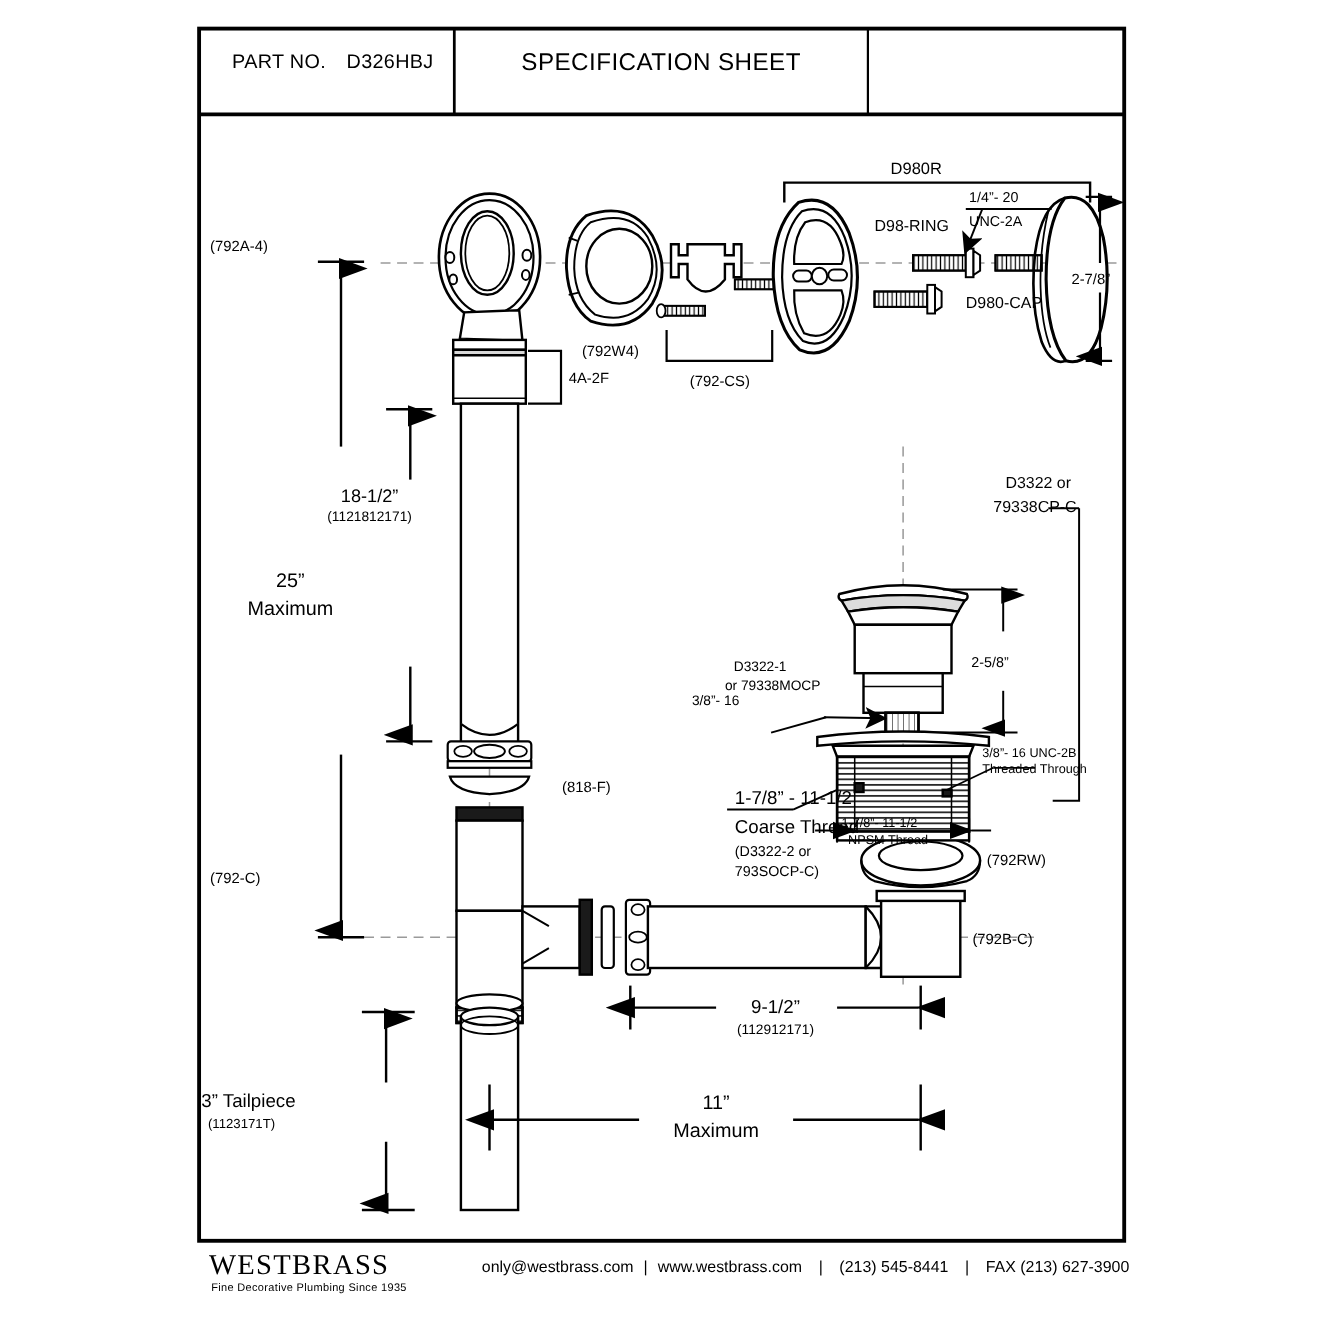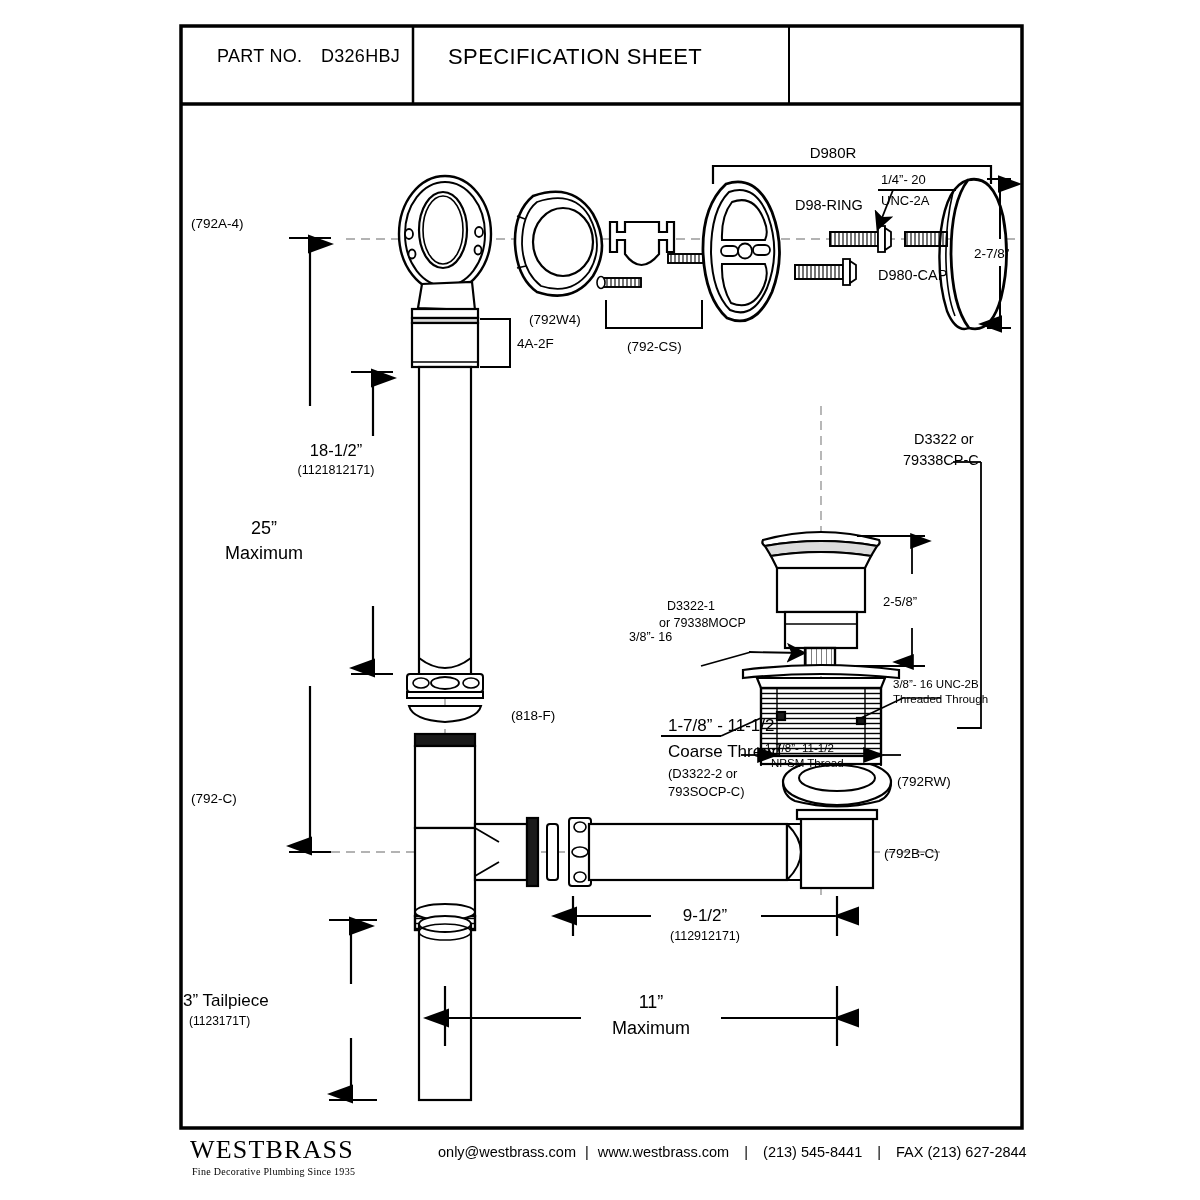--- a/index.html
+++ b/index.html
@@ -33,27 +33,27 @@
   <svg class="abs" style="left:0;top:0;" width="1200" height="1200" viewBox="0 0 1200 1200">
 
     <rect x="181" y="26" width="841" height="1102" fill="none" stroke="#000" stroke-width="3.5"></rect>
 
     <line x1="181" y1="104" x2="1022" y2="104" stroke="#000" stroke-width="3.5"></line>
 
     <line x1="413" y1="26" x2="413" y2="104" stroke="#000" stroke-width="2.5"></line>
     <line x1="789" y1="26" x2="789" y2="104" stroke="#000" stroke-width="2"></line>
   </svg>
 
-  <div class="abs" style="left:211px; top:46px; width:195px; font-size:18px; letter-spacing:0.3px;text-align:center;">
+  <div class="abs" style="left:211px; top:46px; width:195px; font-size:18px; letter-spacing:0.3px;">
     <span>PART NO.</span>
     <span style="display:inline-block;width:8px"></span>
     <span>D326HBJ</span>
   </div>
 
-  <div class="abs" style="left:413px; top:44px; width:376px; font-size:22px; letter-spacing:0.4px;margin-left:35px;">SPECIFICATION SHEET</div>
+  <div class="abs" style="left:413px; top:44px; width:376px; text-align:center; font-size:22px; letter-spacing:0.4px;">SPECIFICATION SHEET</div>
 
 
   <svg class="abs" style="left:181px; top:106px;" width="841" height="1022" viewBox="0 0 841 1022">
 
     <defs>
       <marker id="arrUp" markerWidth="10" markerHeight="12" refX="5" refY="11" orient="auto">
         <polygon points="5,0 0.6,12 9.4,12" fill="#000"></polygon>
       </marker>
       <marker id="arrDn" markerWidth="10" markerHeight="12" refX="5" refY="11" orient="auto">
         <polygon points="5,0 0.6,12 9.4,12" fill="#000"></polygon>
@@ -407,26 +407,26 @@
       <line x1="266" y1="912" x2="400" y2="912" marker-start="url(#arrL)"></line>
       <line x1="654" y1="912" x2="540" y2="912" marker-start="url(#arrR)"></line>
     </g>
     <text x="470" y="902" font-size="18" text-anchor="middle">11”</text>
     <text x="470" y="928" font-size="18" text-anchor="middle">Maximum</text>
 
   </svg>
 
   <div class="abs" style="left:190px; top:1135px; width:220px;">
     <div style="font-family:'Liberation Serif', serif; font-size:26px; letter-spacing:1.2px;">WESTBRASS</div>
-    <div style="font-family:Liberation Serif, serif; font-size:10px; letter-spacing:0.3px; margin-top:1px; margin-left:2px;">Fine Decorative Plumbing Since 1935</div>
+    <div style="font-family:Liberation Sans, sans-serif; font-size:10px; letter-spacing:0.3px; margin-top:1px; margin-left:2px;">Fine Decorative Plumbing Since 1935</div>
   </div>
 
   <div class="abs" style="left:438px; top:1144px; font-size:14.5px; white-space:nowrap;">
     <span>only@westbrass.com</span>
     <span style="margin:0 5px;">|</span>
     <span>www.westbrass.com</span>
     <span style="margin:0 11px;">|</span>
     <span>(213) 545-8441</span>
     <span style="margin:0 11px;">|</span>
-    <span>FAX (213) 627-2844</span>
+    <span>FAX (213) 627-3900</span>
   </div>
 
 </div>
 
 </body></html>

